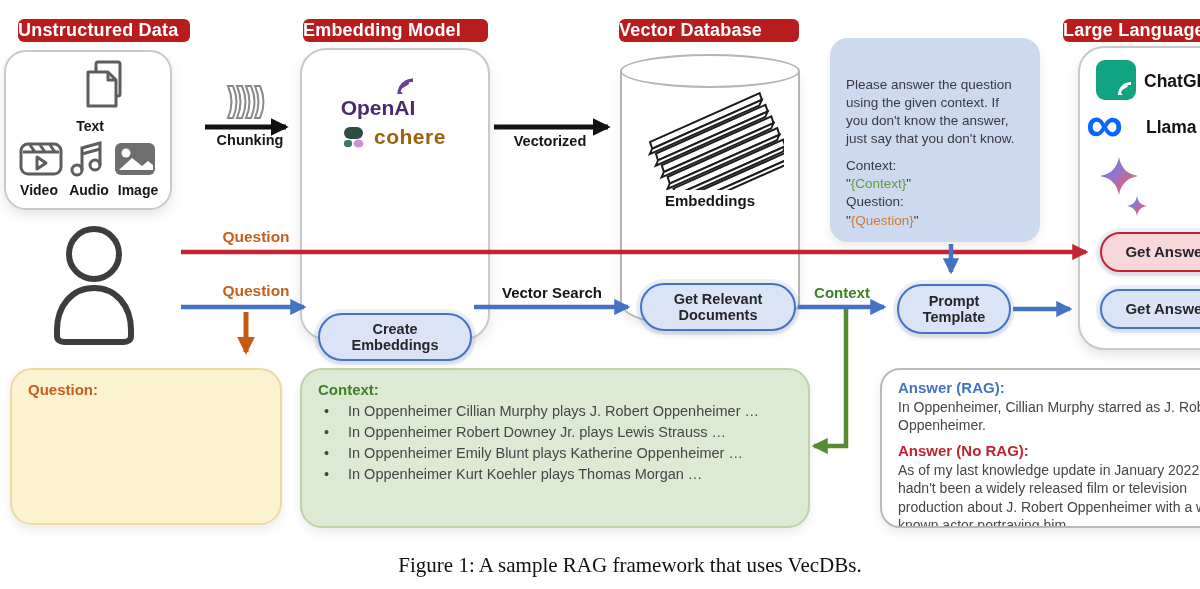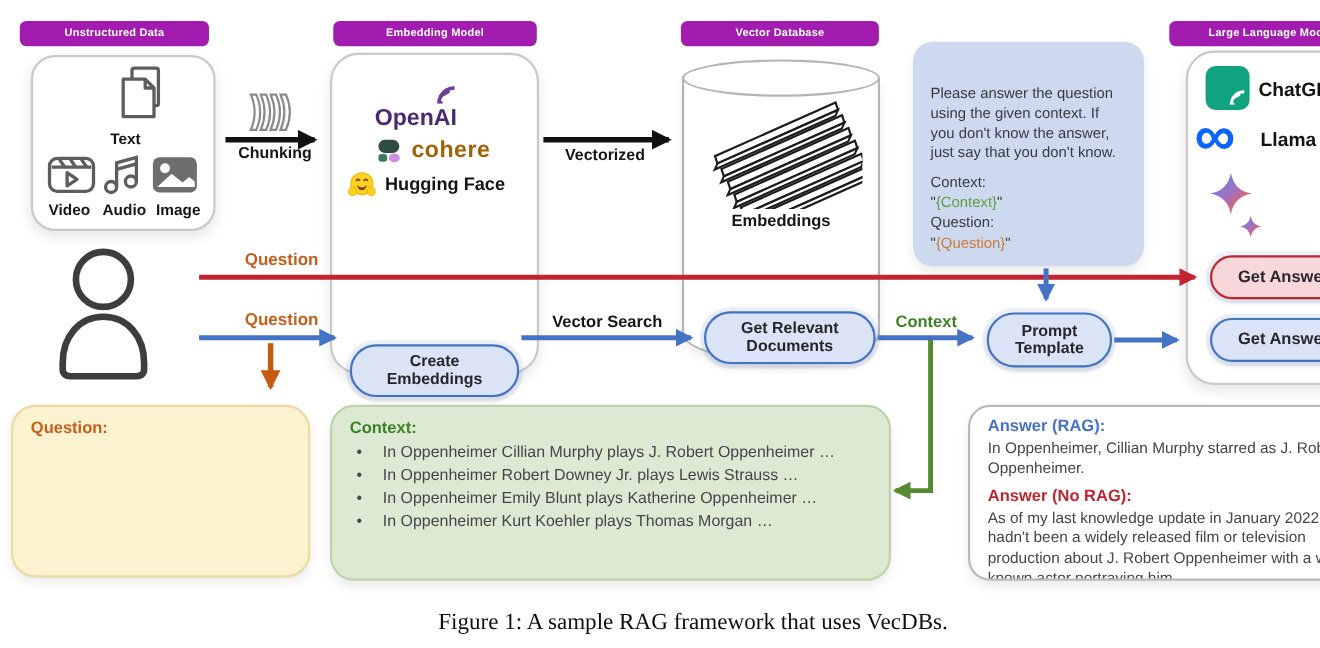--- a/index.html
+++ b/index.html
@@ -1,20 +1,20 @@
 <!DOCTYPE html>
 <html><head>
 <meta charset="utf-8">
 <style>
   html,body{margin:0;padding:0;}
   body{width:1200px;height:589px;overflow:hidden;background:#ffffff;
        font-family:"Liberation Sans",sans-serif;position:relative;}
   .abs{position:absolute;box-sizing:border-box;}
-  .tag{background:#a21caf;color:#fff;font-weight:bold;font-size:10px;line-height:23px;
-       text-align:center;border-radius:6px;z-index:2;letter-spacing:.2px;white-space:nowrap;overflow:hidden;}
+  .tag{background:#b91c1c;color:#fff;font-weight:bold;font-size:18px;line-height:23px;
+       text-align:left;border-radius:6px;z-index:2;letter-spacing:.2px;white-space:nowrap;overflow:hidden;}
   .wbox{background:#fff;border:2px solid #c9c9c9;border-radius:22px;z-index:2;
         box-shadow:0 5px 12px rgba(0,0,0,.10);}
   .pill{border-radius:26px;z-index:6;display:flex;align-items:center;justify-content:center;
         text-align:center;font-weight:bold;font-size:14.5px;color:#26262c;line-height:1.12;
         white-space:pre-line;box-shadow:0 0 0 4px rgba(120,150,210,.14),0 3px 6px rgba(0,0,0,.12);}
   .pill.blue{background:#dbe4f6;border:2.5px solid #4472c4;}
   .pill.pink{background:#f8d7da;border:2.5px solid #bf2433;}
   .flabel{font-weight:bold;z-index:4;text-align:center;white-space:nowrap;}
   .smallcap{font-weight:bold;font-size:14px;color:#161616;text-align:center;z-index:3;}
   #arrows{position:absolute;left:0;top:0;z-index:5;pointer-events:none;}
@@ -32,21 +32,21 @@
 </head>
 <body>
 
 <div class="abs" style="left:0;top:0;width:1200px;height:589px;">
 
   <div class="abs tag" style="left:18px;top:19px;width:172px;height:23px;">Unstructured Data</div>
   <div class="abs tag" style="left:303px;top:19px;width:185px;height:23px;">Embedding Model</div>
   <div class="abs tag" style="left:619px;top:19px;width:180px;height:23px;">Vector Database</div>
   <div class="abs tag" style="left:1063px;top:19px;width:190px;height:23px;">Large Language Models</div>
 
-  <div class="abs wbox" style="left:28px;top:50px;width:168px;height:160px;">
+  <div class="abs wbox" style="left:4px;top:50px;width:168px;height:160px;">
     <svg class="abs" style="left:70px;top:6px;" width="56" height="60" viewBox="0 0 56 60">
       <g fill="#fff" stroke="#5d5d5d" stroke-width="3" stroke-linejoin="round">
         <rect x="20" y="4" width="24" height="34" rx="2"></rect>
         <path d="M12 14 h20 l8 8 v26 h-28 z"></path>
         <path d="M32 14 v8 h8" fill="none"></path>
       </g>
     </svg>
     <div class="abs smallcap" style="left:0;top:66px;width:168px;">Text</div>
     <svg class="abs" style="left:12px;top:88px;" width="46" height="38" viewBox="0 0 46 38">
       <g fill="none" stroke="#5d5d5d" stroke-width="3">
@@ -89,31 +89,20 @@
     <use href="#knot"></use>
   </svg>
   <div class="abs flabel" style="left:300px;top:96px;width:156px;font-size:21px;color:#4b2a73;">OpenAI</div>
   <div class="abs logo-row" style="left:342px;top:125px;">
     <svg width="24" height="24" viewBox="0 0 24 24">
       <rect x="2" y="2" width="19" height="12" rx="6" fill="#2f4c43"></rect>
       <rect x="2" y="15" width="8" height="7" rx="3" fill="#3f7a5a"></rect>
       <ellipse cx="16.5" cy="18.5" rx="5" ry="4" fill="#cf8ee0"></ellipse>
     </svg>
     <span class="brand" style="font-size:21px;color:#a16207;font-weight:600;letter-spacing:.5px;">cohere</span>
-  </div>
-  <div class="abs logo-row" style="left:316px;top:155px;">
-    <svg width="26" height="26" viewBox="0 0 26 26">
-      <circle cx="13" cy="12" r="10" fill="#ffd21e" stroke="#f2b600" stroke-width="1"></circle>
-      <path d="M8 9 q1.5 -2 3 0" fill="none" stroke="#7b4a12" stroke-width="1.6" stroke-linecap="round"></path>
-      <path d="M15 9 q1.5 -2 3 0" fill="none" stroke="#7b4a12" stroke-width="1.6" stroke-linecap="round"></path>
-      <path d="M8.5 13 q4.5 5 9 0 q-1 5 -4.5 5 t-4.5 -5" fill="#7b4a12"></path>
-      <ellipse cx="4.5" cy="19" rx="3.5" ry="4" fill="#ffd21e" stroke="#f2b600" stroke-width="1"></ellipse>
-      <ellipse cx="21.5" cy="19" rx="3.5" ry="4" fill="#ffd21e" stroke="#f2b600" stroke-width="1"></ellipse>
-    </svg>
-    <span class="brand" style="font-size:16.5px;">Hugging Face</span>
   </div>
 
   <div class="abs" style="left:620px;top:71px;width:180px;height:258px;background:#fff;border:2px solid #b5b5b5;border-top:none;border-radius:0 0 90px 90px / 0 0 26px 26px;z-index:2;box-shadow:0 5px 10px rgba(0,0,0,.08);"></div>
   <div class="abs" style="left:620px;top:54px;width:180px;height:34px;background:#fff;border:2px solid #b5b5b5;border-radius:50%;z-index:2;"></div>
   <svg class="abs" style="left:636px;top:78px;z-index:3;" width="148" height="112" viewBox="0 0 148 112">
     <g transform="translate(14,64) rotate(-24) skewX(-6)" fill="#fff" stroke="#1c1c1c" stroke-width="2">
       <g transform="translate(0,0)">
           <rect x="0" y="0" width="120" height="7"></rect>
           <path d="M0 7 l-4 4 h120 l4 -4 z"></path>
         </g>

